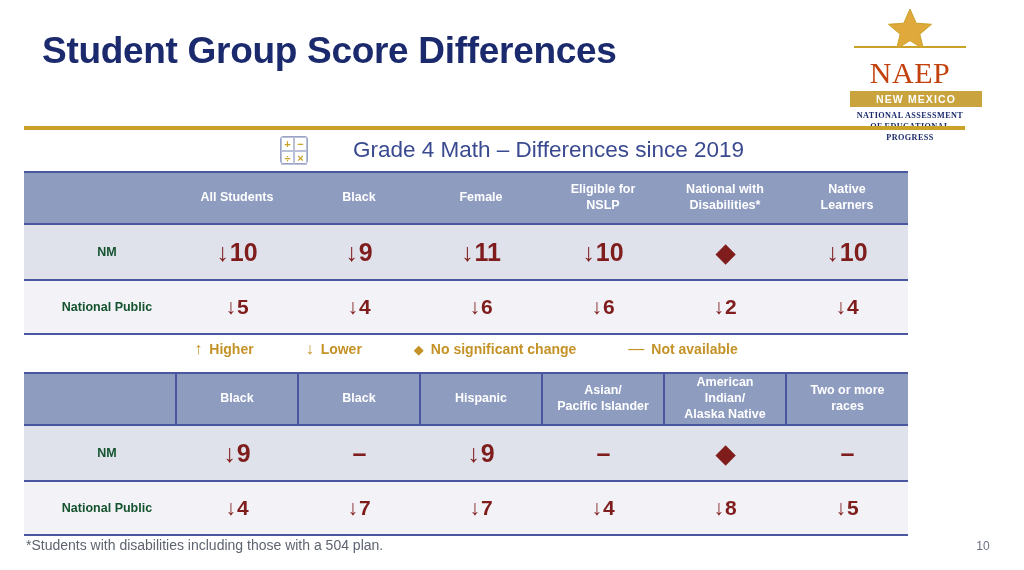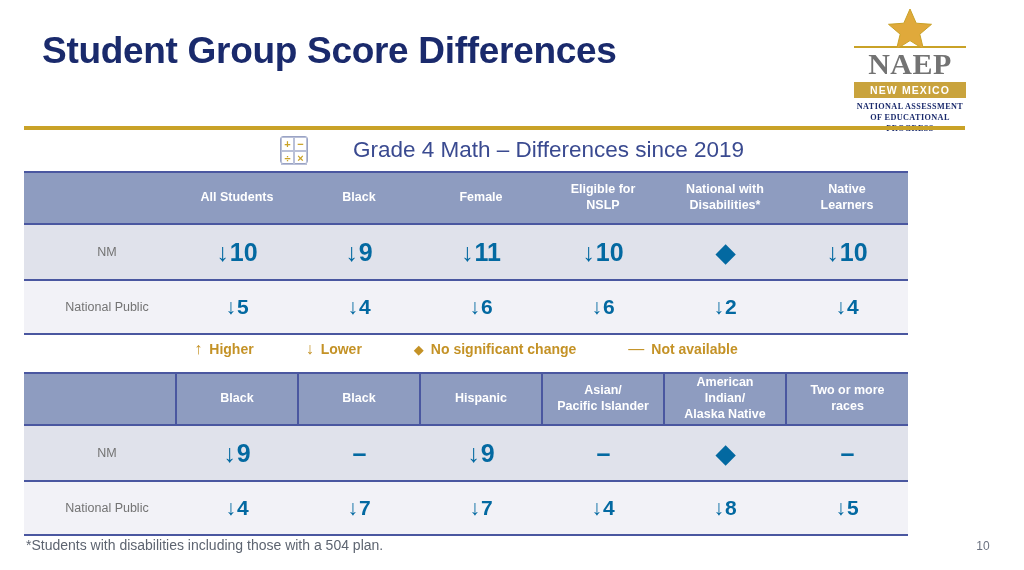--- a/index.html
+++ b/index.html
@@ -43,34 +43,34 @@
   }
   #naep-rule-top {
     width: 112px;
     height: 2px;
     background: #c9a227;
     margin: 2px auto 0 auto;
   }
   #naep-word {
     font-family: "Liberation Serif", serif;
     font-size: 30px;
-    font-weight: bold;
+    font-weight: normal;
     letter-spacing: 0.5px;
-    color: #737373;
+    color: #c2410c;
     line-height: 1.06;
-    margin-top: 0;
+    margin-top: 9px;
   }
   #naep-state-band {
     background: #c9a33d;
     color: #ffffff;
     font-size: 10.5px;
     font-weight: bold;
     letter-spacing: 1.1px;
     padding: 2px 0 2px 0;
-    width: 112px;
+    width: 132px;
     margin: 2px auto 0 auto;
   }
   #naep-subtext {
     font-family: "Liberation Serif", serif;
     font-size: 8.2px;
     font-weight: bold;
     letter-spacing: 0.4px;
     color: #1a2a6c;
     line-height: 1.34;
     margin-top: 4px;
@@ -152,29 +152,29 @@
     line-height: 1.26;
     height: 50px;
   }
   #table-bottom thead th { border-left: 2px solid #4a57a0; }
   #table-bottom thead th:first-child { border-left: none; }
 
   .row-label {
     text-align: right;
     padding-left: 14px !important;
     font-size: 12.5px;
-    font-weight: normal;
-    color: #737373;
+    font-weight: bold;
+    color: #14532d;
     white-space: nowrap;
   }
   tr.row-nm td { background: #e0e2eb; height: 54px; }
   tr.row-natl td { background: #f2f2f7; height: 52px; }
 
   .val {
-    color: #0369a1;
+    color: #7f1d1d;
     font-weight: bold;
     white-space: nowrap;
     margin-top: 47px;
   }
   tr.row-nm .val { font-size: 25px; }
   tr.row-natl .val { font-size: 21px; }
   .val .arrow { font-weight: normal; margin-right: 1px; }
   .val.sym-diamond { font-size: 15px; }
   .val.sym-dash { font-size: 21px; }
 

